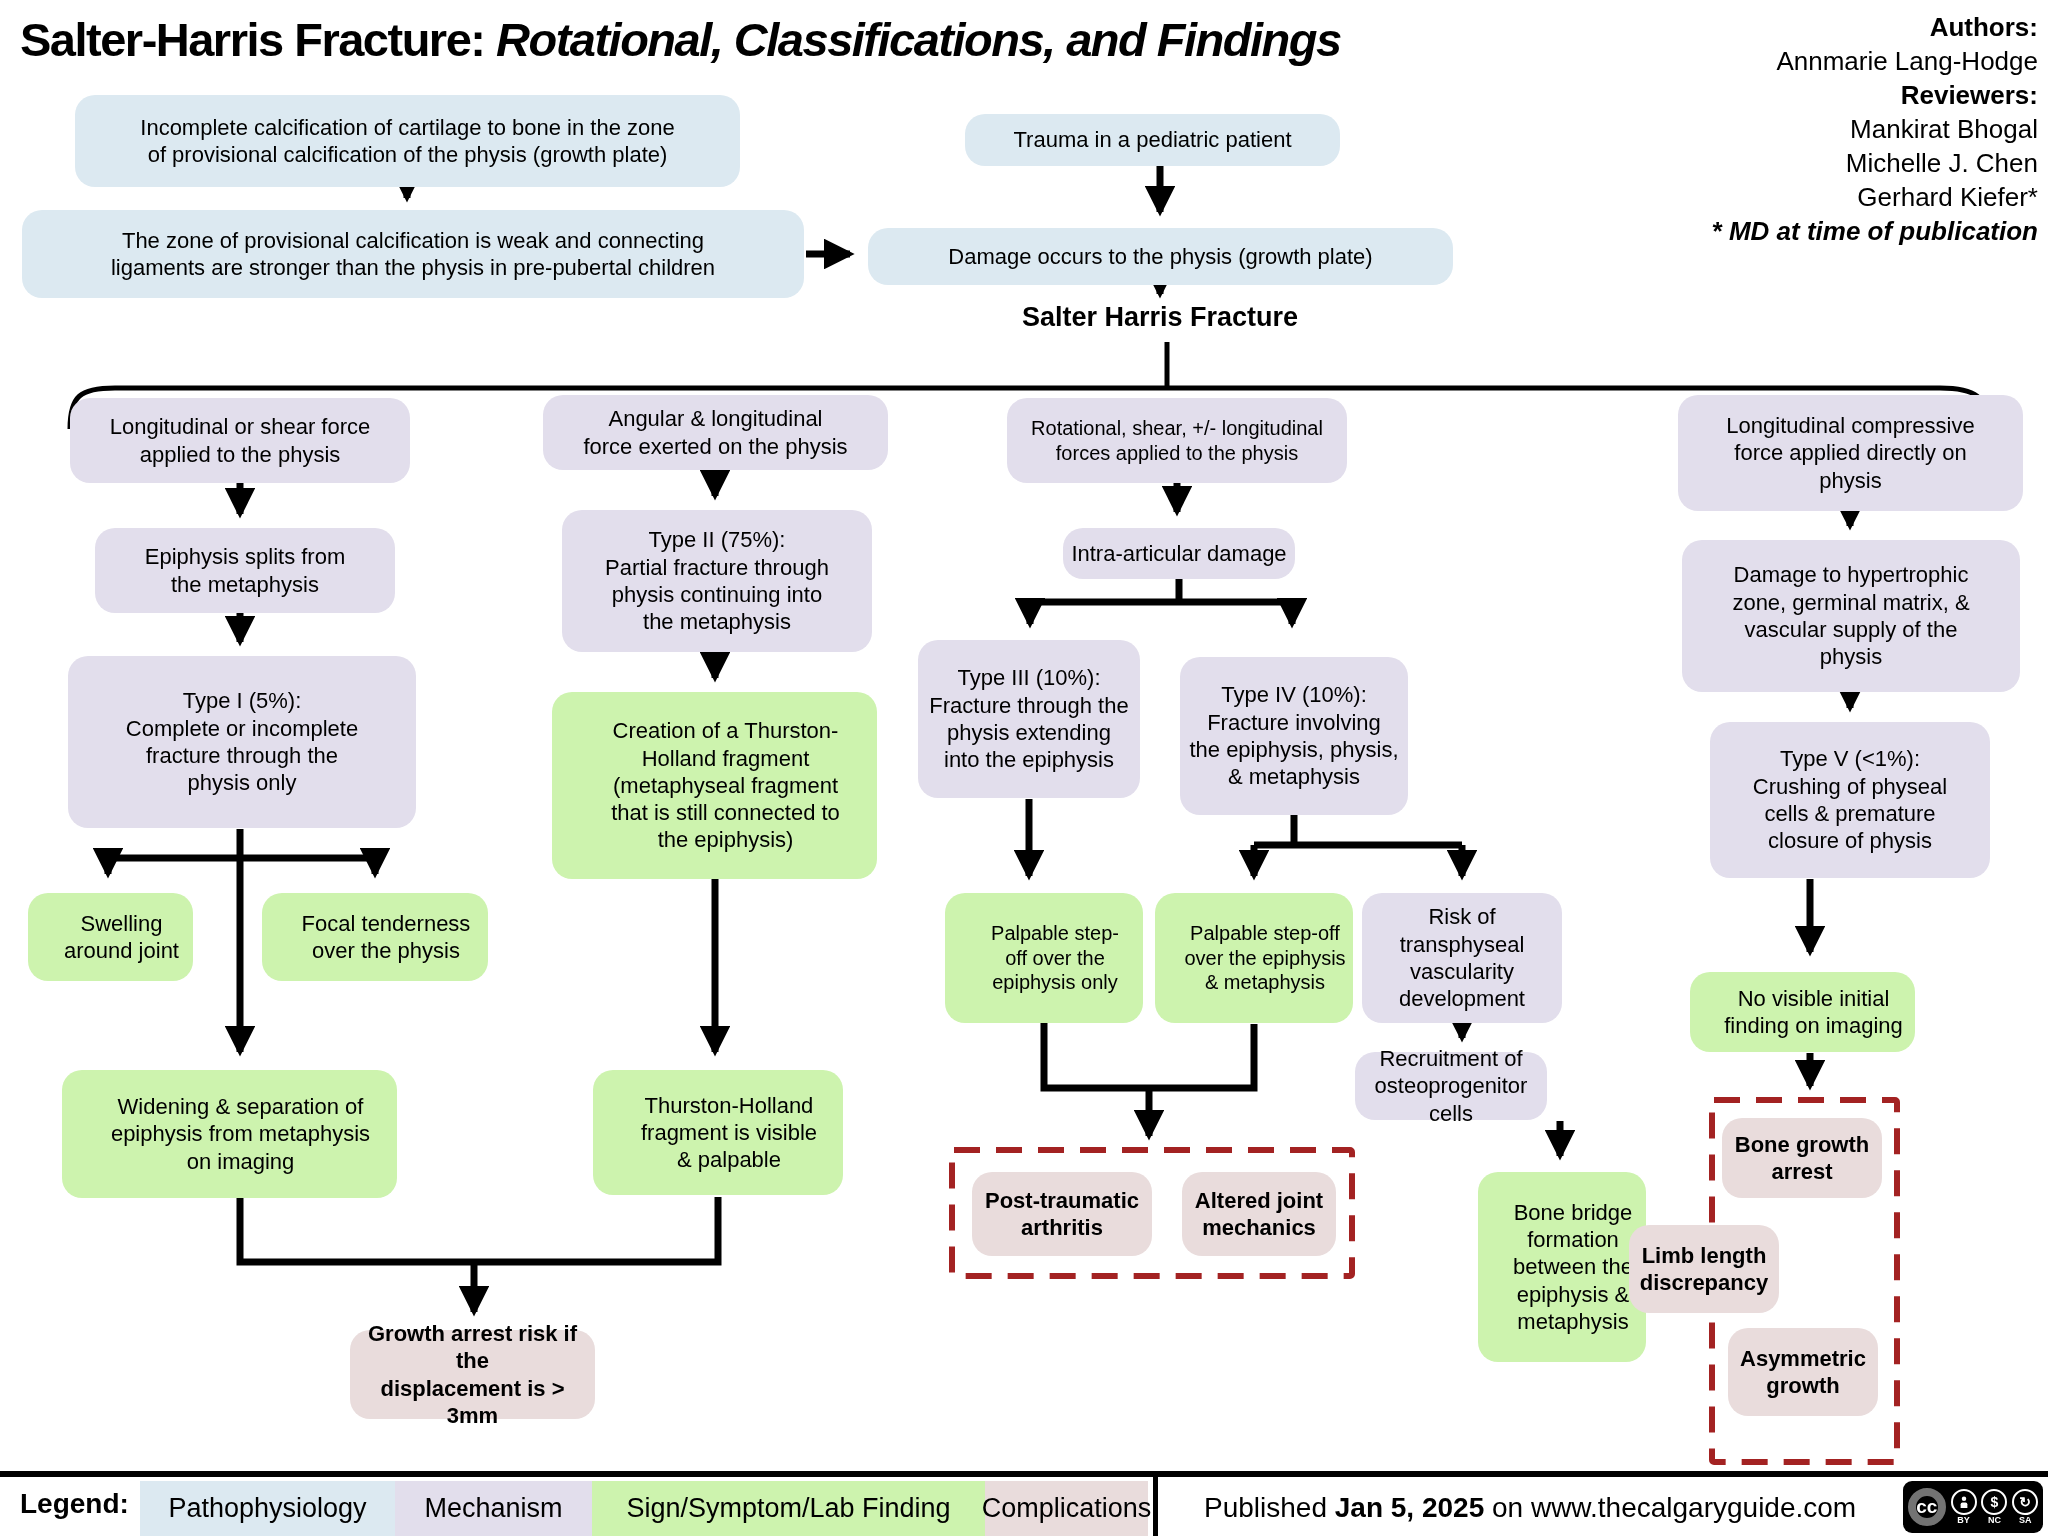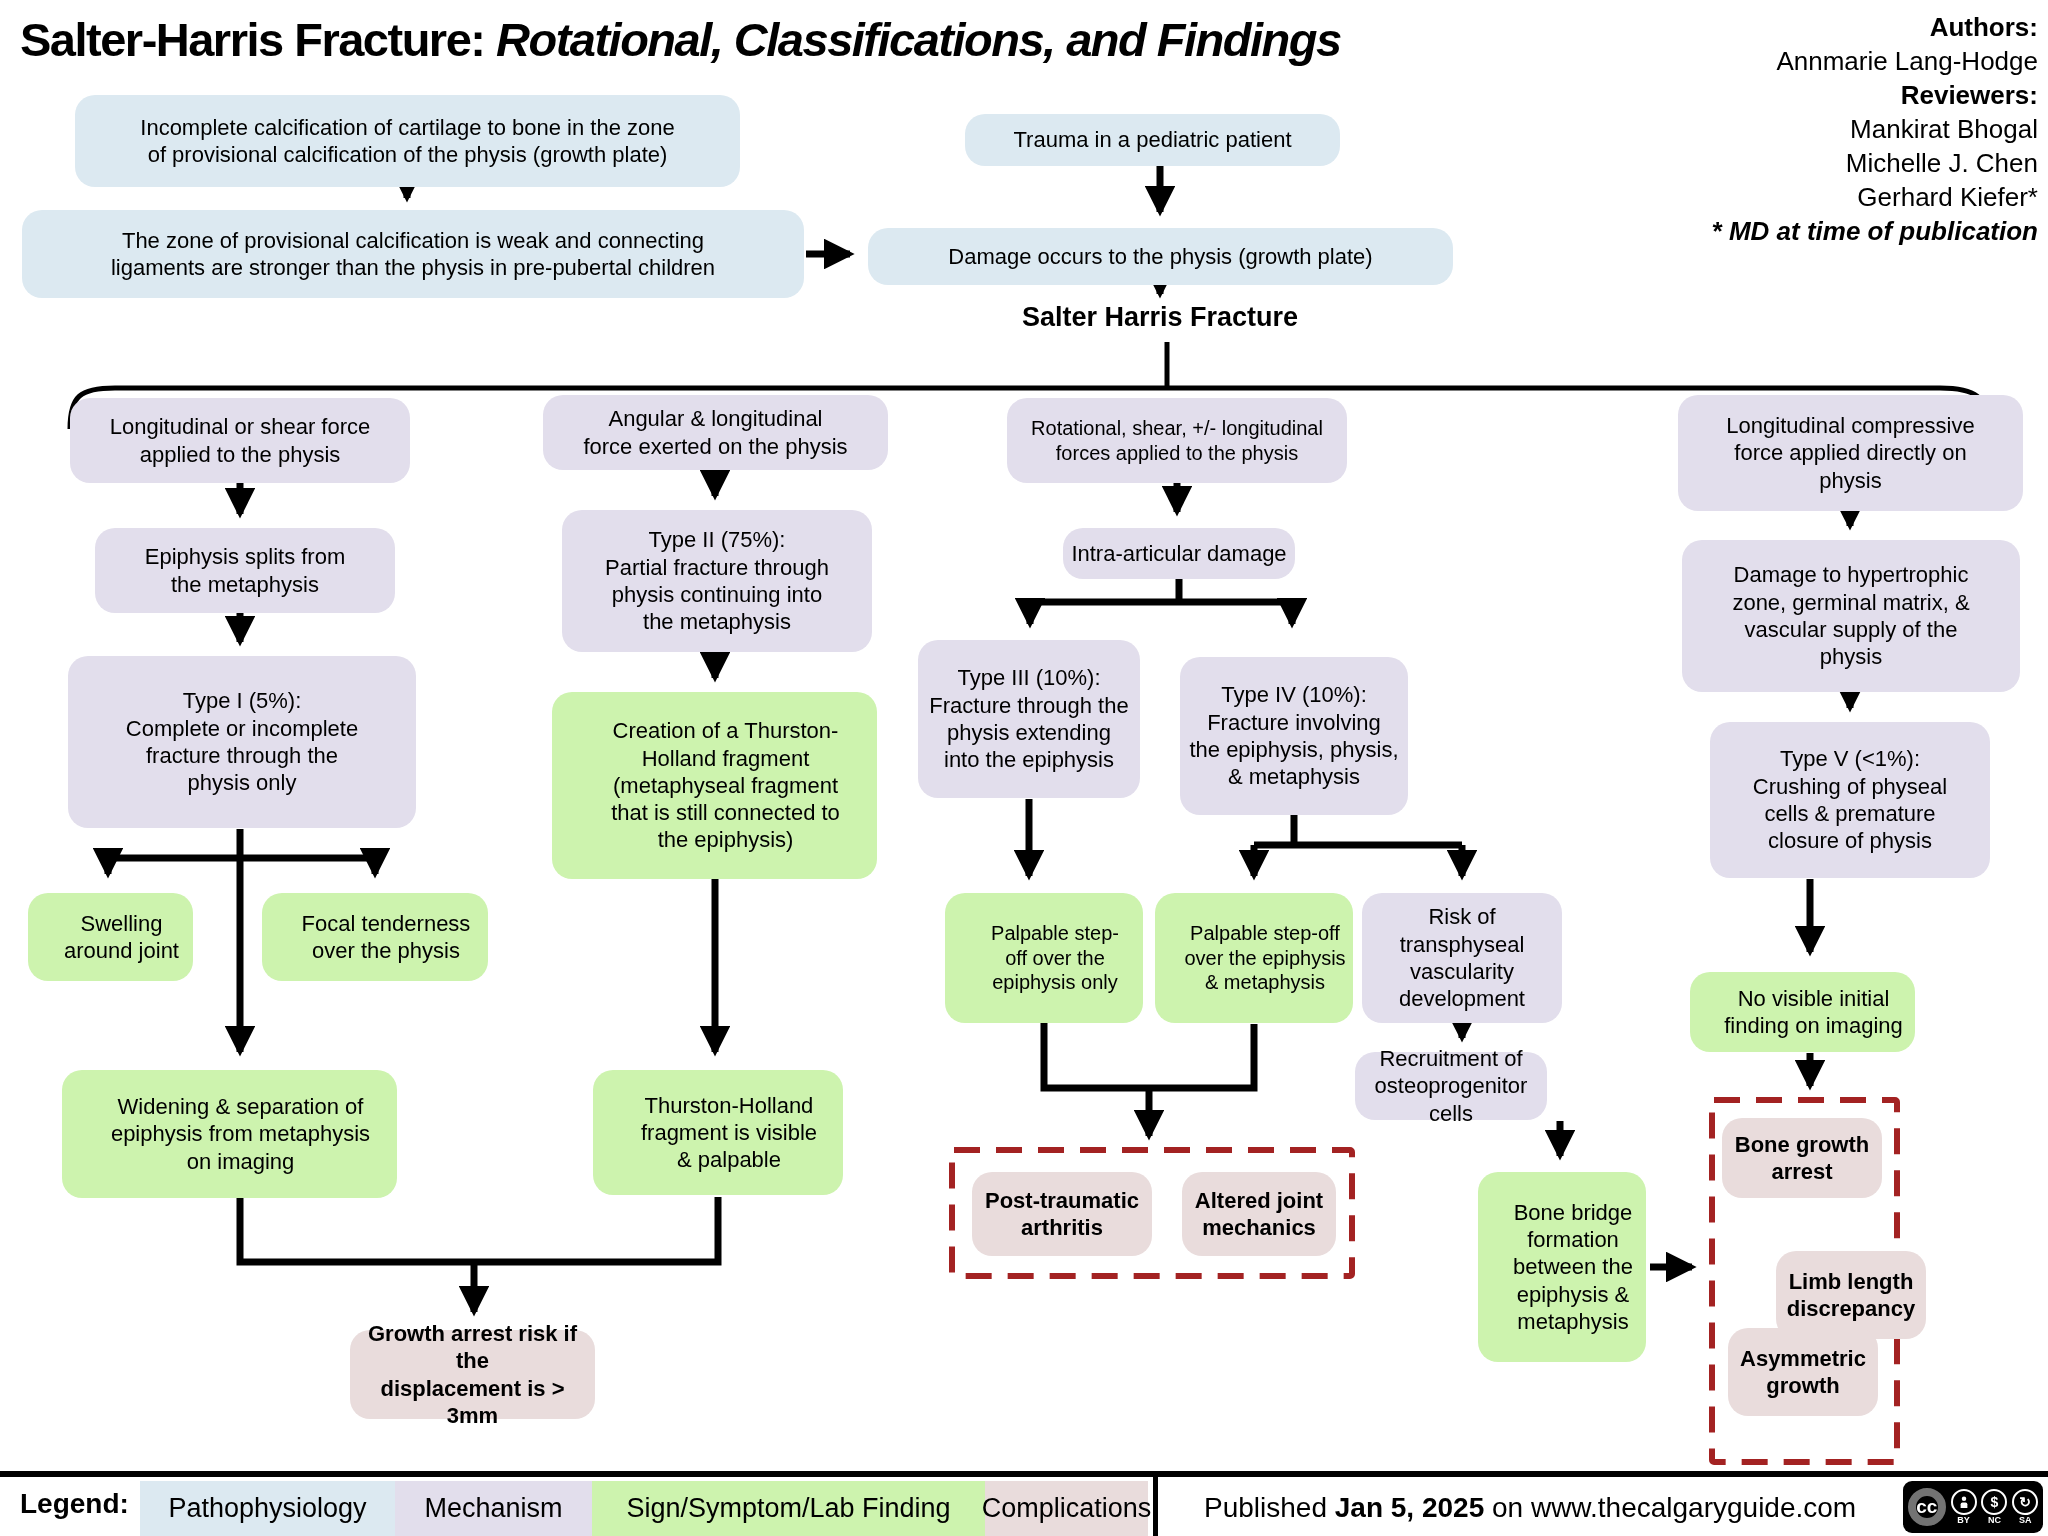--- a/index.html
+++ b/index.html
@@ -198,21 +198,21 @@
 vascular supply of the
 physis</div>
 <div class="node mech" style="left:1710px;top:722px;width:280px;height:156px;">Type V (&lt;1%):
 Crushing of physeal
 cells &amp; premature
 closure of physis</div>
 <div class="node find" style="left:1690px;top:972px;width:225px;height:80px;">No visible initial
 finding on imaging</div>
 <div class="node comp" style="left:1722px;top:1118px;width:160px;height:80px;">Bone growth
 arrest</div>
-<div class="node comp" style="left:1776px;top:1225px;width:150px;height:88px;margin-top:26px;">Limb length
+<div class="node comp" style="left:1629px;top:1225px;width:150px;height:88px;">Limb length
 discrepancy</div>
 <div class="node comp" style="left:1728px;top:1328px;width:150px;height:88px;">Asymmetric
 growth</div>
 
 <div class="bottomrule"></div>
 <div class="legend-label">Legend:</div>
 <div class="lgbox lg-patho">Pathophysiology</div>
 <div class="lgbox lg-mech">Mechanism</div>
 <div class="lgbox lg-find">Sign/Symptom/Lab Finding</div>
 <div class="lgbox lg-comp">Complications</div>

